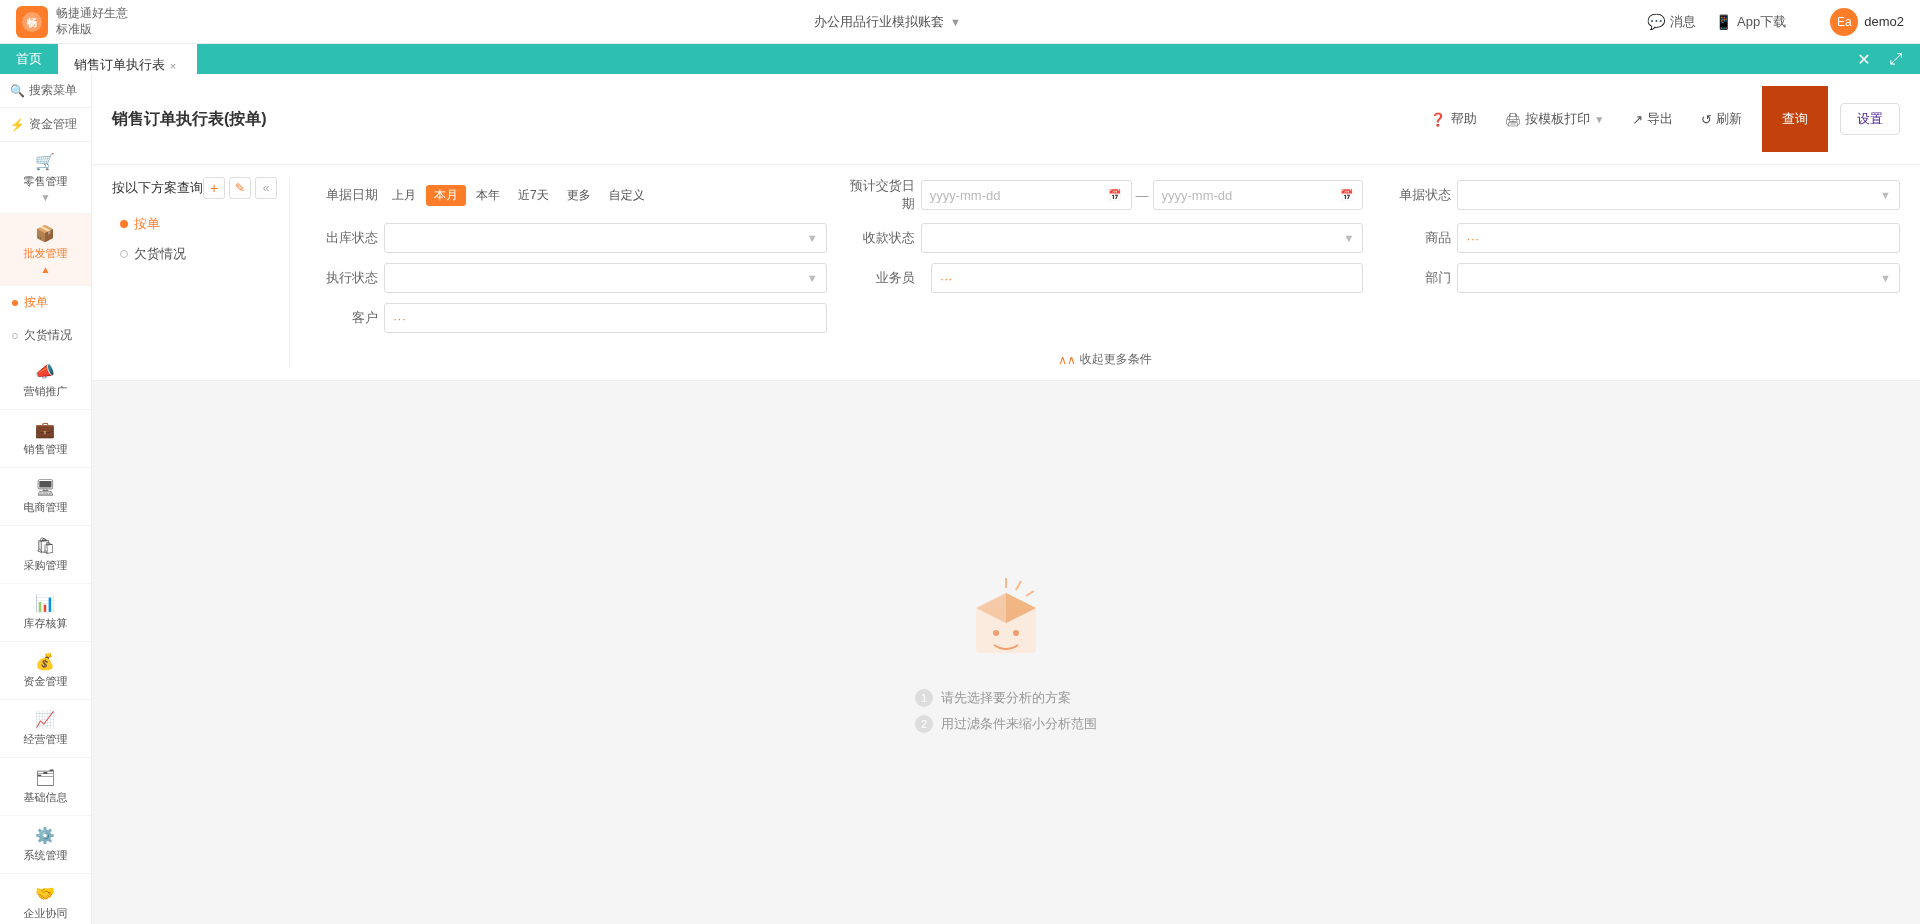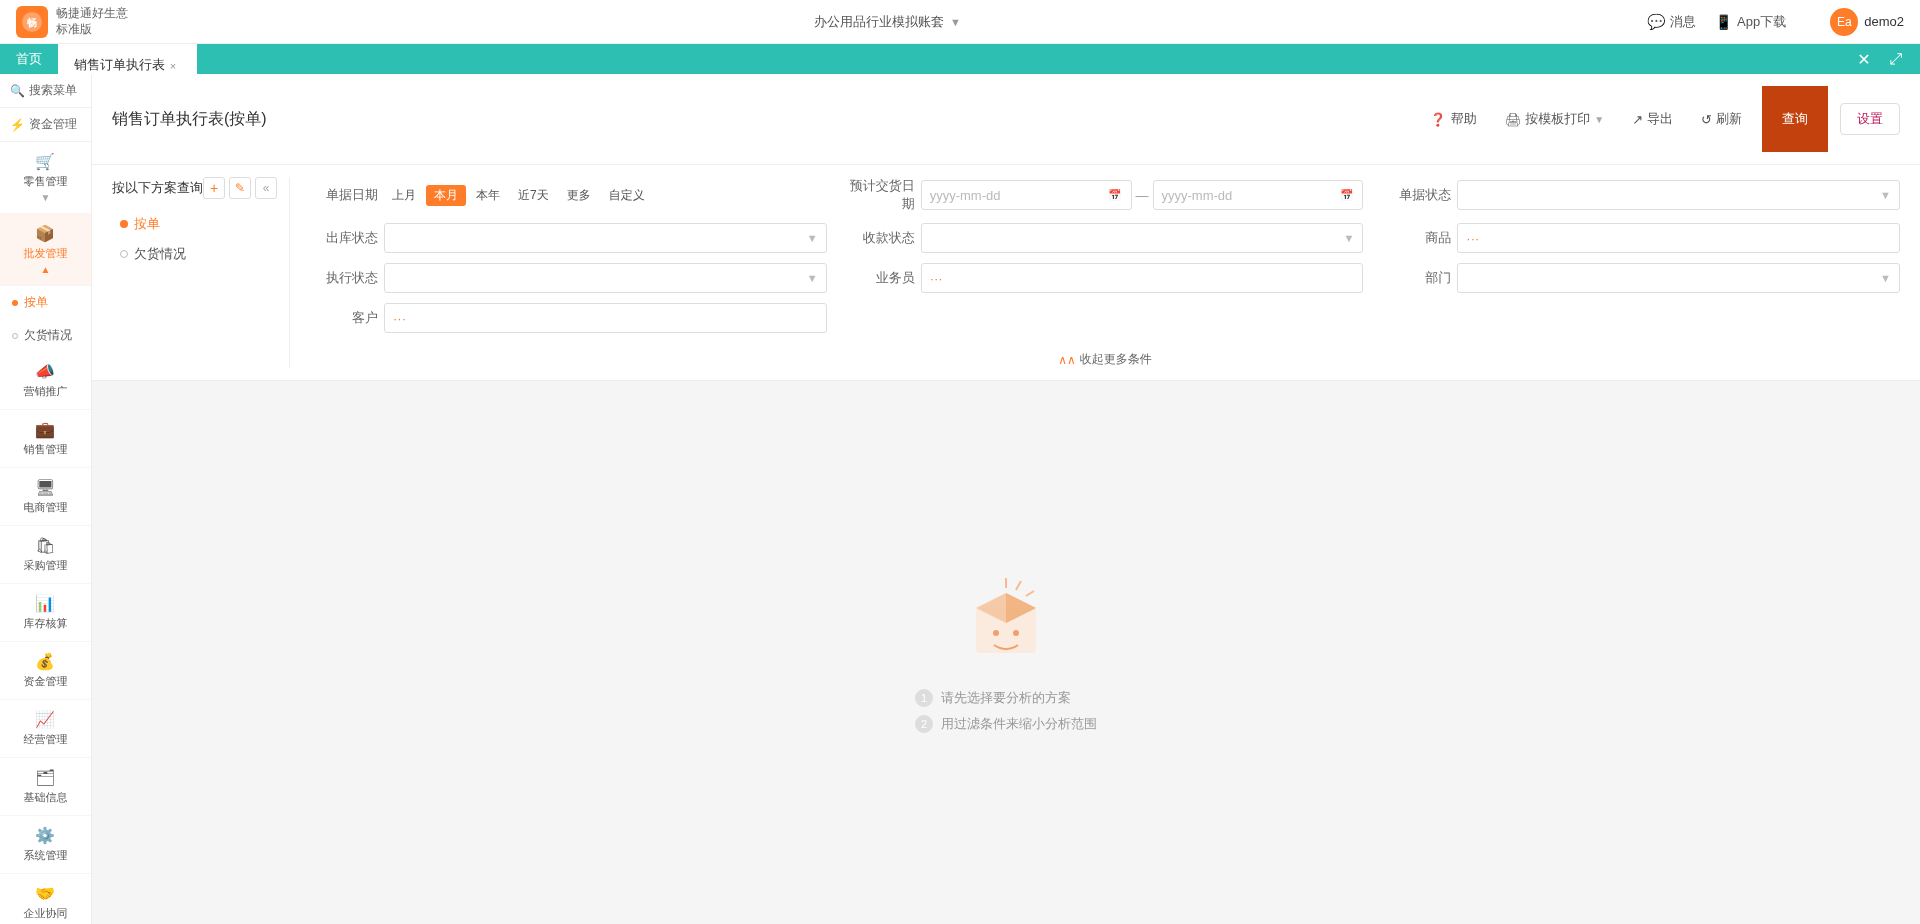--- a/index.html
+++ b/index.html
@@ -195,21 +195,21 @@
       background: #fff;
       padding: 12px 20px;
       display: flex;
       align-items: center;
       justify-content: space-between;
       border-bottom: 1px solid #eee;
       flex-shrink: 0;
     }
     .page-title {
       font-size: 16px;
-      font-weight: 400;
+      font-weight: 700;
       color: #333;
     }
     .page-actions {
       display: flex;
       align-items: center;
       gap: 12px;
     }
     .page-action-btn {
       display: flex;
       align-items: center;
@@ -224,21 +224,21 @@
       background: #c2410c;
       color: white;
       border: none;
       padding: 24px 20px;
       border-radius: 0;
       cursor: pointer;
       font-size: 13px;
     }
     .btn-secondary {
       background: white;
-      color: #be185d;
+      color: #4c1d95;
       border: 1px solid #ddd;
       padding: 6px 16px;
       border-radius: 4px;
       cursor: pointer;
       font-size: 13px;
     }
 
     
     .filter-panel {
       background: #fff;
@@ -627,21 +627,21 @@
           </div>
 
           <div style="display:grid;grid-template-columns:repeat(3,1fr);gap:10px 20px;margin-bottom:10px;">
             <div style="display:flex;align-items:center;gap:6px;">
               <span class="fg-label">执行状态</span>
               <div class="fg-control" style="flex:1;">
                 <span class="fg-control-placeholder"></span>
                 <span class="fg-control-icon">▼</span>
               </div>
             </div>
-            <div style="display:flex;align-items:center;gap:6px;">
+            <div style="display:flex;align-items:center;gap:16px;">
               <span class="fg-label">业务员</span>
               <div class="fg-control" style="flex:1;">
                 <span class="fg-control-placeholder" style="color:#ff7c29;">···</span>
               </div>
             </div>
             <div style="display:flex;align-items:center;gap:6px;">
               <span class="fg-label">部门</span>
               <div class="fg-control" style="flex:1;">
                 <span class="fg-control-placeholder"></span>
                 <span class="fg-control-icon">▼</span>

